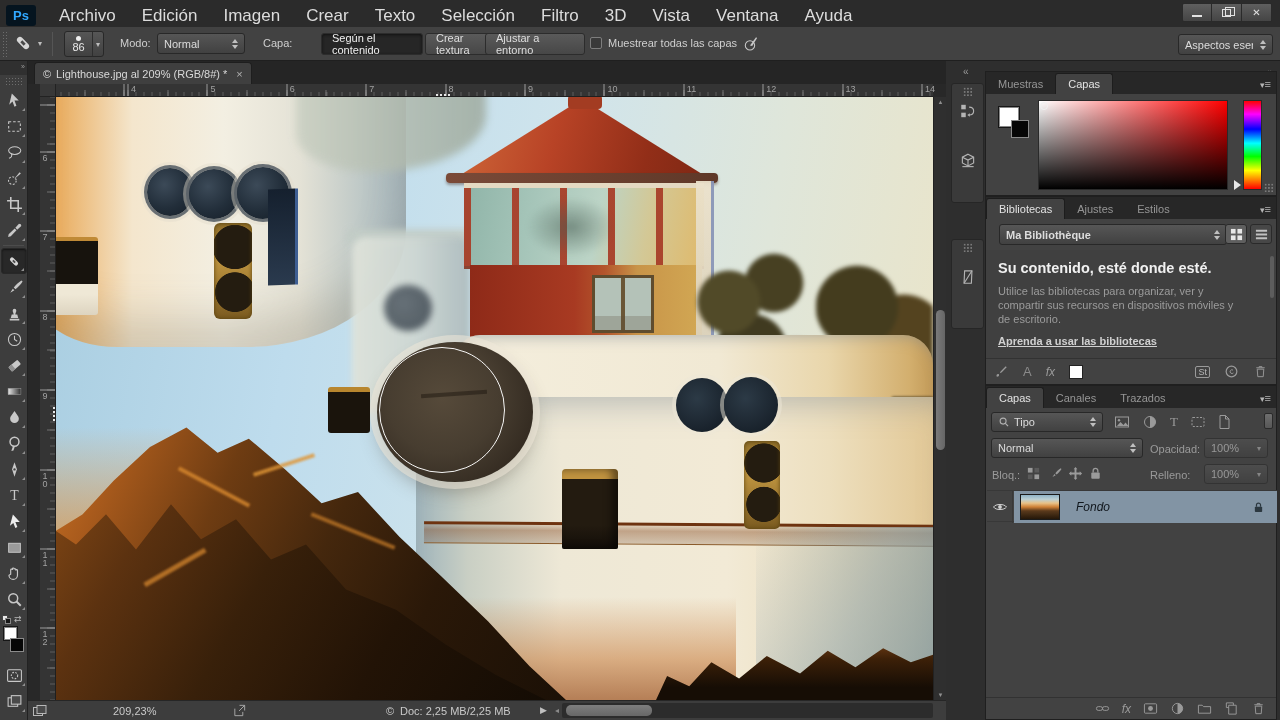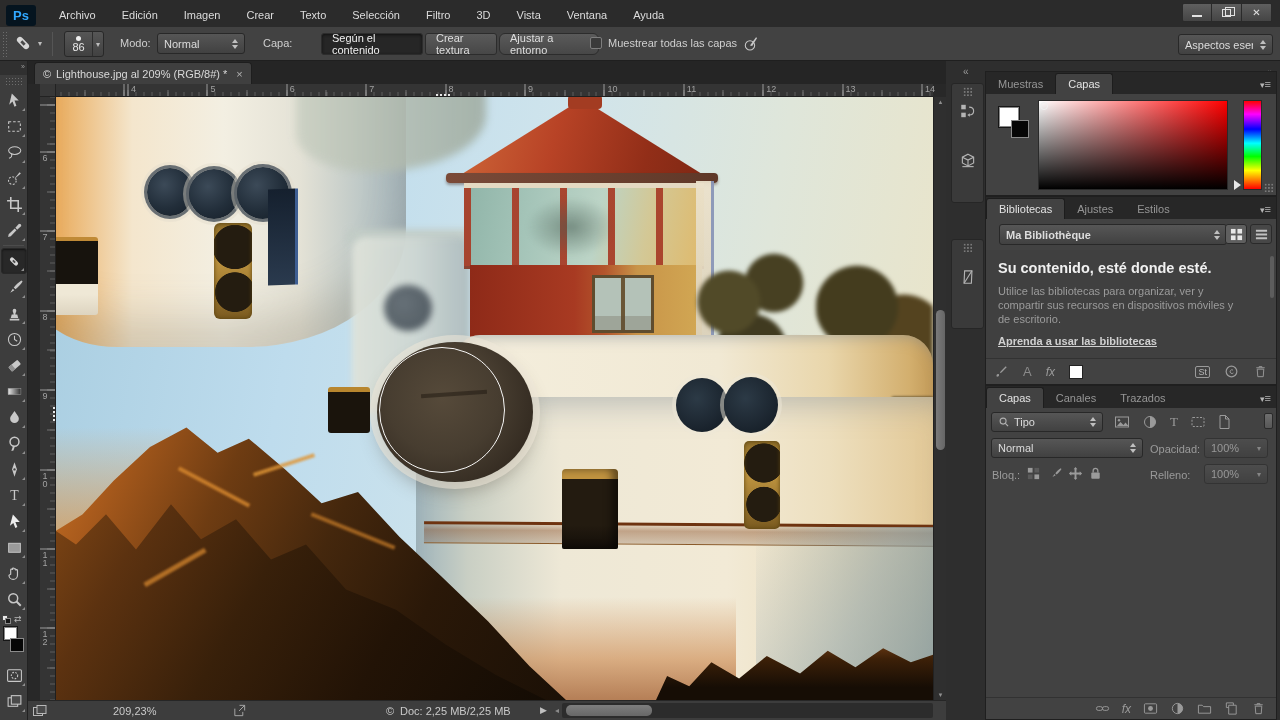--- a/index.html
+++ b/index.html
@@ -4,21 +4,21 @@
 <style>
   html,body{margin:0;padding:0;background:#111;}
   *{box-sizing:border-box;}
   .app{position:relative;width:1280px;height:720px;background:#282828;
        font-family:"Liberation Sans","DejaVu Sans",sans-serif;font-size:11px;color:#d6d6d6;
        overflow:hidden;-webkit-font-smoothing:antialiased;}
   .abs,.cs{position:absolute;display:block;}
   
   .menubar{position:absolute;left:0;top:0;width:1280px;height:37px;background:#2b2b2b;border-bottom:7px solid #7dd3fc;display:flex;align-items:center;}
   .pslogo{width:30px;height:21px;margin:0 10px 0 6px;background:#05141f;border-radius:3px;color:#31a8ff;font-weight:bold;font-size:13px;display:flex;align-items:center;justify-content:center;}
-  .mitem{padding:0 13px;font-size:11px;color:#dcdcdc;line-height:27px;cursor:default;}
+  .mitem{padding:0 13px;font-size:17px;color:#dcdcdc;line-height:27px;cursor:default;}
   .winbtns{position:absolute;right:8px;top:3px;display:flex;}
   .wbtn{width:30px;height:19px;background:linear-gradient(#5e5e5e,#454545);border:1px solid #2a2a2a;border-left:none;display:flex;align-items:center;justify-content:center;color:#e2e2e2;font-size:10px;}
   .wbtn:first-child{border-left:1px solid #2a2a2a;border-radius:2px 0 0 2px;}
   .wbtn:last-child{border-radius:0 2px 2px 0;}
   .minbar{width:10px;height:2px;background:#e2e2e2;margin-top:6px;}
   .restore{width:9px;height:8px;border:1px solid #e2e2e2;position:relative;background:#555;}
   .restore:before{content:"";position:absolute;left:2px;top:-3px;width:8px;height:7px;border:1px solid #e2e2e2;}
   
   .optbar{position:absolute;left:0;top:27px;width:1280px;height:34px;background:#424242;border-bottom:1px solid #1f1f1f;}
   .grip{background-image:radial-gradient(#6d6d6d 35%,transparent 40%);background-size:3px 3px;}
@@ -149,21 +149,21 @@
     <div class="sel abs" style="left:157px;top:6px;width:88px;">
       <span class="lbl">Normal</span>
       <span class="ud">
           <i class="u"></i>
           <i class="d"></i>
         </span>
     </div>
     <span class="optlabel" style="left:263px;">Capa:</span>
     <div class="segbtn active" style="left:297px;width:102px;">Según el contenido</div>
     <div class="segbtn" style="left:401px;width:72px;">Crear textura</div>
-    <div class="segbtn" style="left:475px;width:100px;border-radius:6px;">Ajustar a entorno</div>
+    <div class="segbtn" style="left:461px;width:100px;">Ajustar a entorno</div>
     <div class="cb" style="left:590px;top:10px;"></div>
     <span class="optlabel" style="left:608px;">Muestrear todas las capas</span>
     <span class="abs" style="left:742px;top:8px;">
       <svg viewBox="0 0 16 16" width="17" height="17">
           <circle cx="7.5" cy="9.8" r="4.4" fill="none" stroke="#c8c8c8"></circle>
           <path d="M7.5 9.8L13.2 2l1 .8-4.6 7.6z" fill="#c8c8c8"></path>
         </svg>
     </span>
     <div class="sel abs" style="left:1178px;top:7px;width:95px;">
       <span class="lbl">Aspectos esen.</span>
@@ -625,20 +625,38 @@
               <rect x="3.5" y="7" width="9" height="6.5" rx="1" fill="#9a9a9a"></rect>
               <path d="M5.5 7V5a2.5 2.5 0 015 0v2" fill="none" stroke="#9a9a9a" stroke-width="1.4"></path>
             </svg>
         </span>
         <span class="abs laybar-label" style="left:164px;top:83px;">Relleno:</span>
         <div class="sel abs disabled" style="left:218px;top:78px;width:64px;height:20px;">
           <span class="lbl">100%</span>
           <span class="caret">▾</span>
         </div>
 
+        <div class="abs" style="left:1px;top:104px;width:290px;height:32px;background:#424242;border-top:1px solid #383838;border-bottom:1px solid #383838;">
+          <span class="abs iconbtn" style="left:0;top:0;width:26px;height:32px;border-right:1px solid #383838;">
+            <svg viewBox="0 0 16 12" width="16" height="12">
+                <path d="M1.5 6c2.3-3.4 10.7-3.4 13 0-2.3 3.4-10.7 3.4-13 0z" fill="none" stroke="#d0d0d0"></path>
+                <circle cx="8" cy="6" r="1.9" fill="#d0d0d0"></circle>
+              </svg>
+          </span>
+          <div class="abs" style="left:27px;top:0;width:263px;height:32px;background:#8294a4;display:flex;align-items:center;">
+            <div style="width:40px;height:26px;margin-left:6px;border:1px solid #1a1a1a;background:linear-gradient(180deg,#8fb2c6 0%,#bcd0d4 18%,#e8c187 34%,#cd7f35 50%,#5a3a1c 66%,#241709 100%);"></div>
+            <span style="margin-left:16px;font-style:italic;font-size:12px;color:#10161c;">Fondo</span>
+            <span class="iconbtn" style="margin-left:auto;margin-right:12px;">
+              <svg viewBox="0 0 16 16" width="13" height="13">
+                  <rect x="3.5" y="7" width="9" height="6.5" rx="1" fill="#2c3840"></rect>
+                  <path d="M5.5 7V5a2.5 2.5 0 015 0v2" fill="none" stroke="#2c3840" stroke-width="1.5"></path>
+                </svg>
+            </span>
+          </div>
+        </div>
 
         <div class="abs" style="left:0;bottom:0;width:290px;height:22px;border-top:1px solid #323232;display:flex;align-items:center;justify-content:flex-end;gap:12px;padding:0 10px;">
           <span class="iconbtn">
             <svg viewBox="0 0 16 16" width="15" height="15">
                 <rect x="1.5" y="6" width="6.5" height="4" rx="2" fill="none" stroke="#9a9a9a"></rect>
                 <rect x="8" y="6" width="6.5" height="4" rx="2" fill="none" stroke="#9a9a9a"></rect>
               </svg>
           </span>
           <span class="fx">fx</span>
           <span class="iconbtn">

